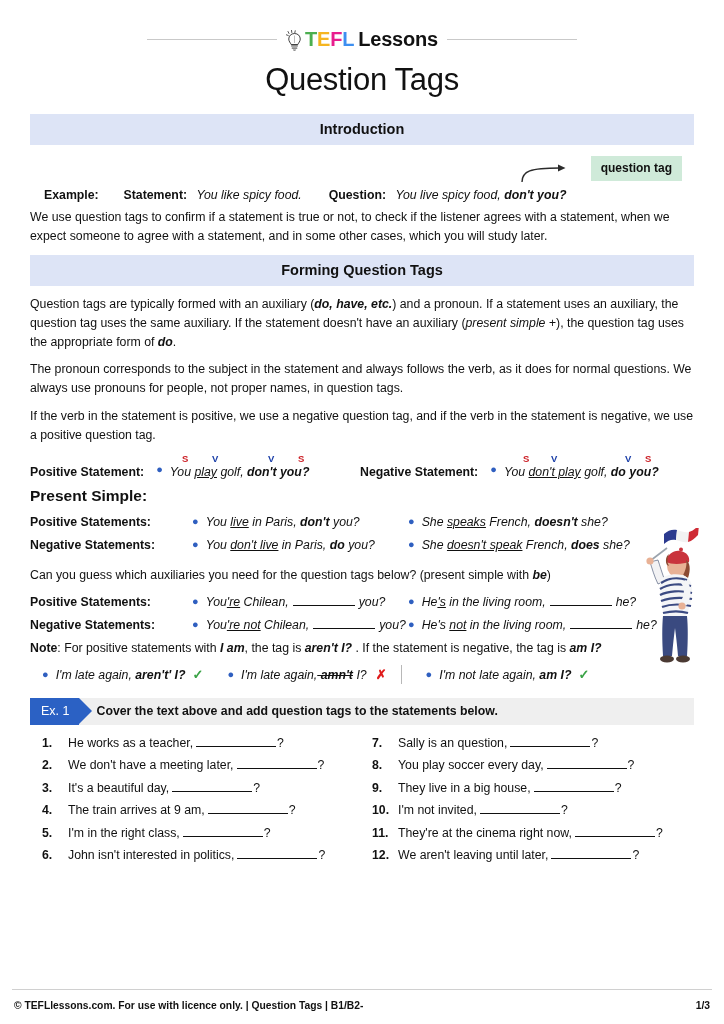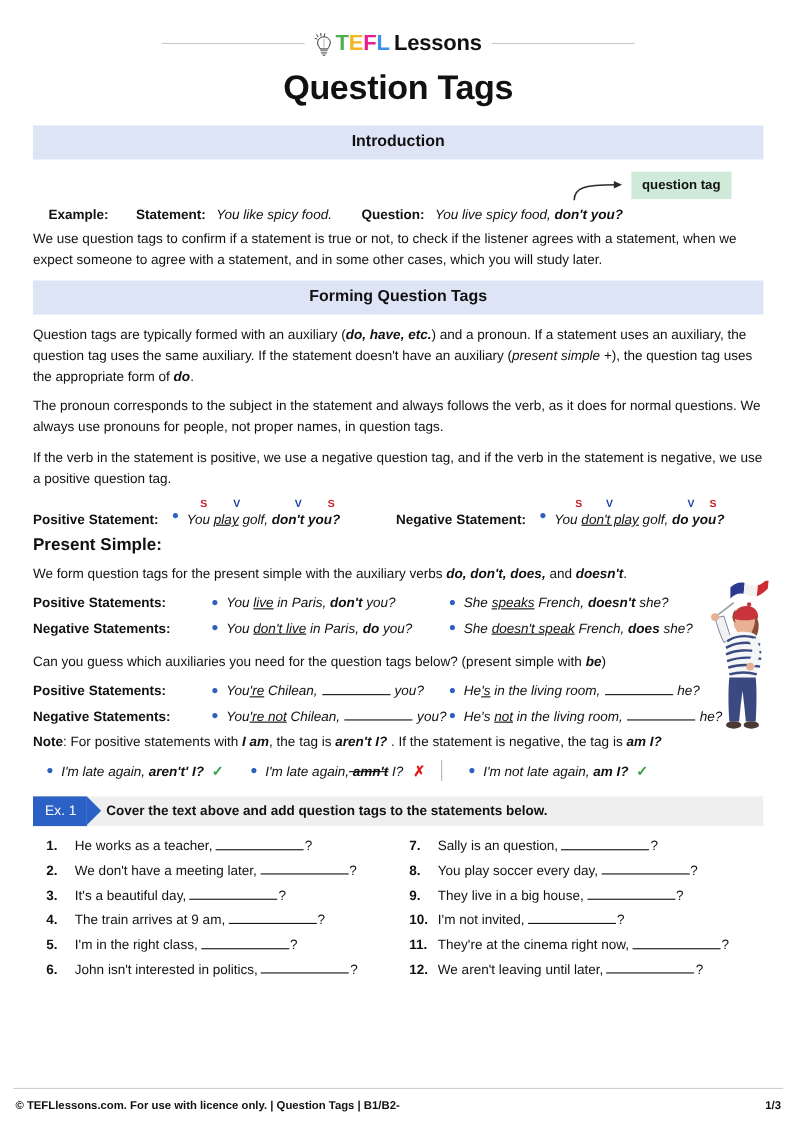--- a/index.html
+++ b/index.html
@@ -57,21 +57,21 @@
     font-weight: bold;
     letter-spacing: -0.2px;
     line-height: 1;
   }
   .logo-text .lessons { color: #111; margin-left: 4px; }
 
   
   .doc-title {
     text-align: center;
     font-size: 31px;
-    font-weight: bold;
+    font-weight: normal;
     letter-spacing: -0.3px;
     margin-top: 14px;
     margin-bottom: 16px;
   }
 
   
   .section-bar {
     background: #dde4f6;
     text-align: center;
     font-size: 14.5px;
@@ -101,21 +101,21 @@
     bottom: 0;
     font-size: 12.3px;
     white-space: nowrap;
   }
   .example-line .lbl { font-weight: bold; }
   .example-line .gap1 { display: inline-block; width: 18px; }
   .example-line .gap2 { display: inline-block; width: 20px; }
 
   .callout {
     position: absolute;
-    right: 29px;
+    right: 12px;
     top: 2px;
     background: #cfead9;
     font-size: 12px;
     font-weight: bold;
     padding: 5px 10px 6px;
     white-space: nowrap;
   }
   .callout-arrow {
     position: absolute;
     right: 122px;
@@ -380,21 +380,20 @@
       <div class="sv-line">
         <span class="sv-label">Negative Statement:</span>
         <span class="bullet small">●</span>
         <span><span class="i">You </span><span class="i u">don't play</span><span class="i"> golf, </span><span class="bi">do you?</span></span>
       </div>
     </div>
   </div>
 
   <div class="subhead">Present Simple:</div>
 
-  <p class="body"><span>We form question tags for the present simple with the auxiliary verbs </span><span class="bi">do, don't, does,</span><span> and </span><span class="bi">doesn't</span><span>.</span></p>
 
   <div class="stmt-grid" style="margin-top:10px">
     <div class="stmt-row">
       <span class="stmt-label">Positive Statements:</span>
       <span class="stmt-item-a">
         <span class="bullet small">●</span>
         <span><span class="i">You </span><span class="i u">live</span><span class="i"> in Paris, </span><span class="bi">don't</span><span class="i"> you?</span></span>
       </span>
       <span class="stmt-item-b">
         <span class="bullet small">●</span>

